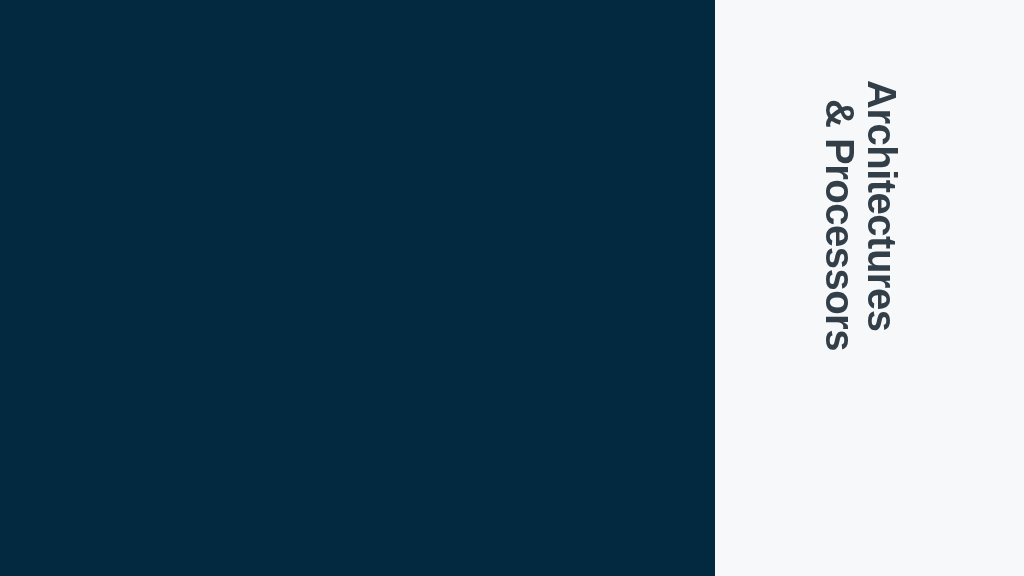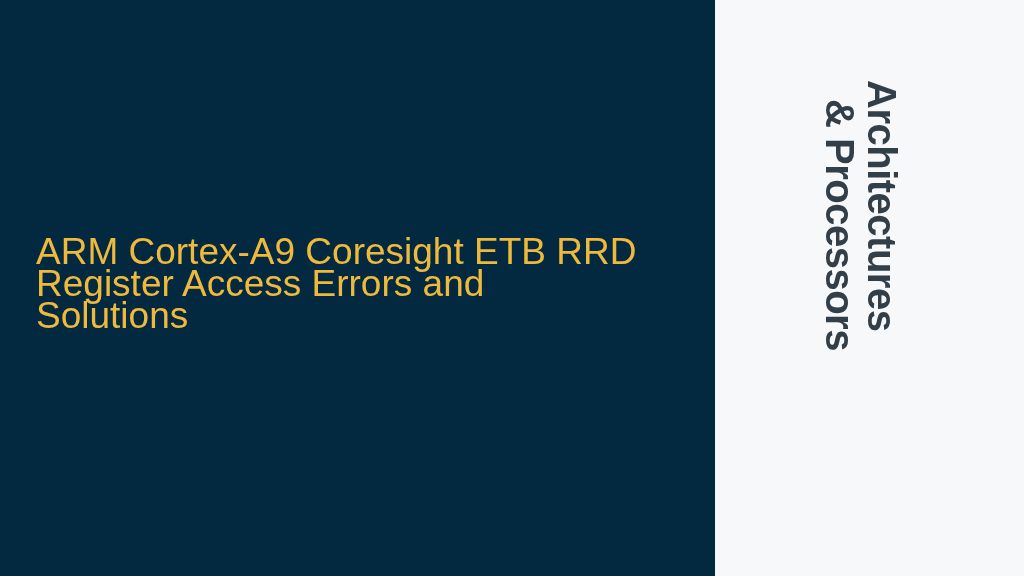--- a/index.html
+++ b/index.html
@@ -78,25 +78,20 @@
     line-height: 32px;
     letter-spacing: 0px;
     white-space: pre-line;
   }
 </style>
 </head>
 <body>
 
 <div id="slide">
 
-  <div id="title-block">
-    <h1 id="title-text">ARM Cortex-A9 Coresight ETB RRD
-Register Access Errors and
-Solutions</h1>
-  </div>
 
   <div id="side-panel">
     <div id="vertical-label">
       <span class="vline" id="vline-1">Architectures</span>
       <span class="vline" id="vline-2">&amp; Processors</span>
     </div>
   </div>
 
 </div>
 

